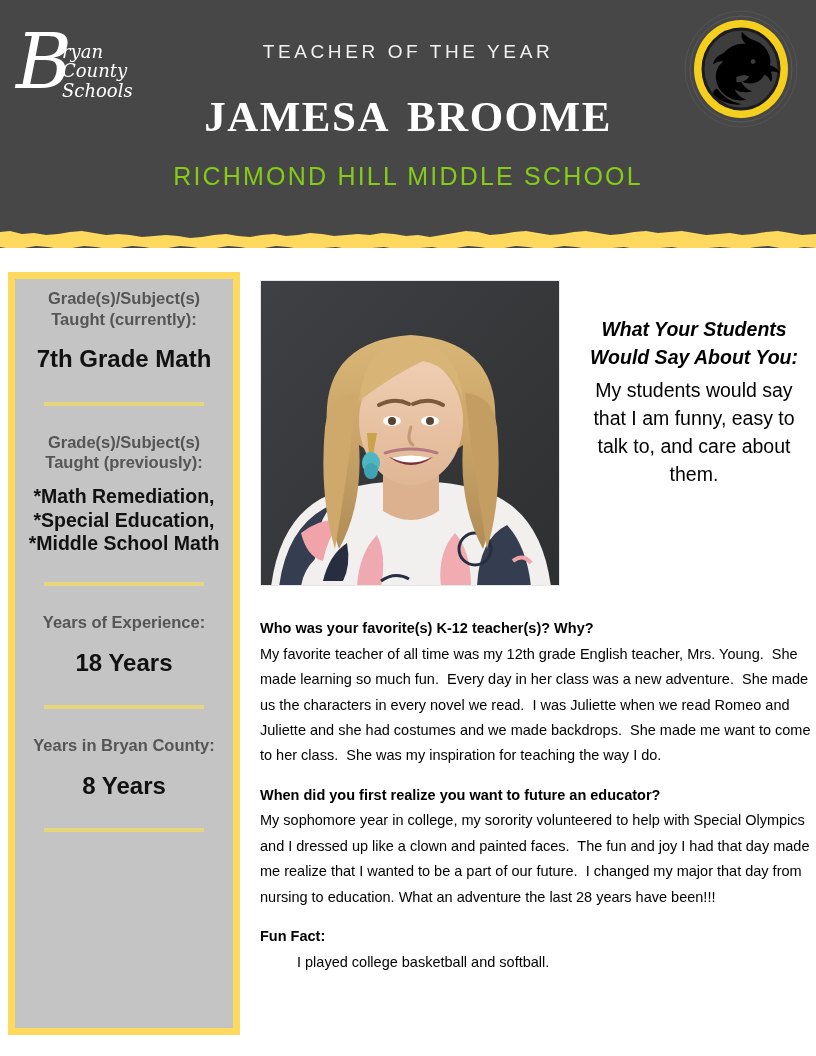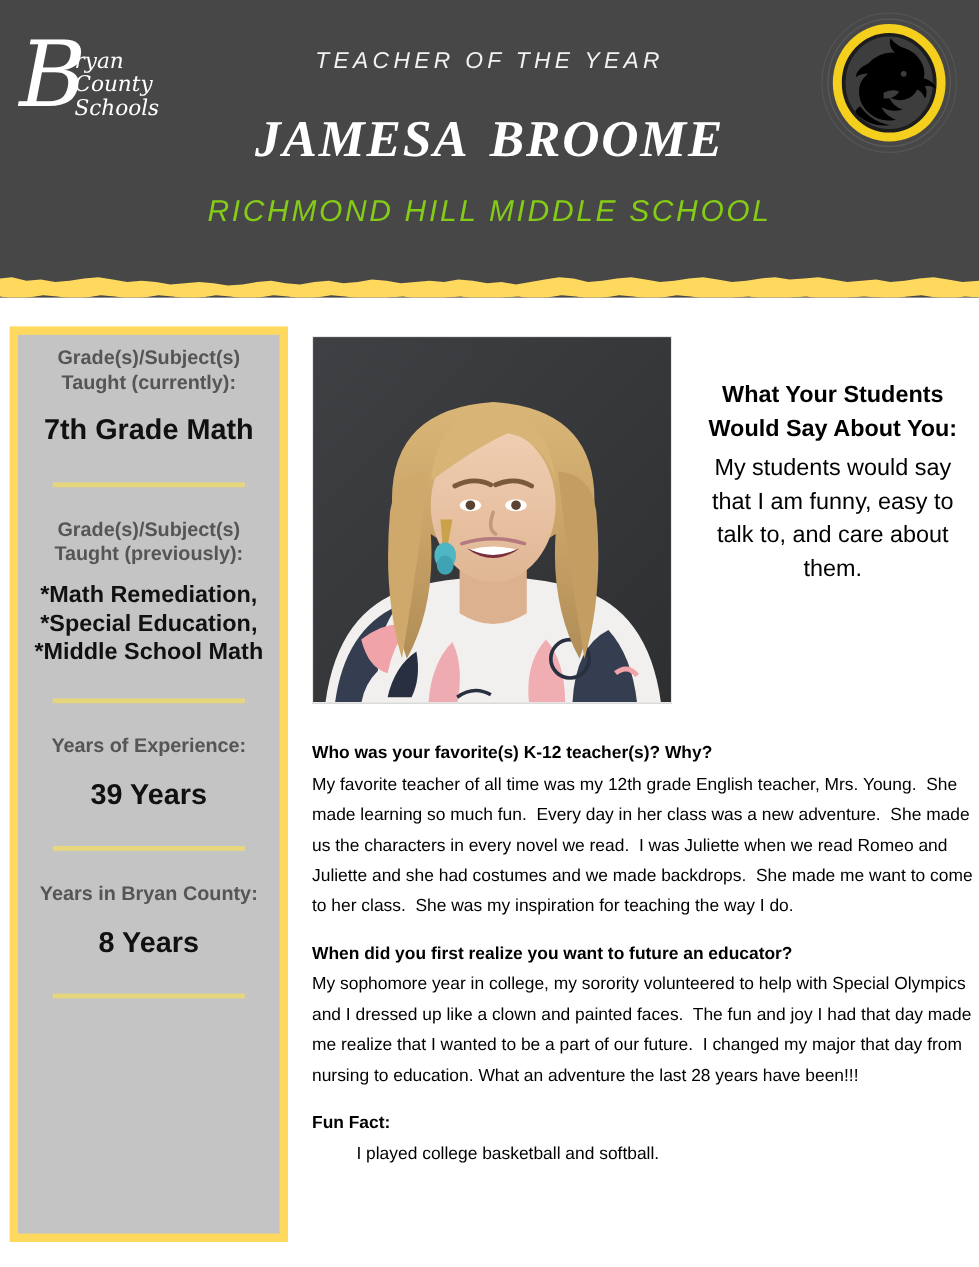--- a/index.html
+++ b/index.html
@@ -23,21 +23,20 @@
     width: 816px;
     height: 248px;
     background: #474747;
     overflow: hidden;
   }
   .header-center {
     position: absolute;
     left: 0; top: 0;
     width: 816px;
     text-align: center;
-    font-style: italic;
   }
   .eyebrow {
     margin-top: 42px;
     font-size: 19px;
     letter-spacing: 3.6px;
     color: #f2f2f2;
     font-weight: 400;
     line-height: 1;
   }
   .teacher-name {
@@ -163,20 +162,21 @@
     left: 575px; top: 316px;
     width: 238px;
     text-align: center;
   }
   .quote-head {
     font-size: 19.5px;
     font-weight: 700;
     line-height: 1.42;
     color: #000;
     margin: 0;
+    font-style: italic;
   }
   .quote-body {
     font-size: 19.5px;
     font-weight: 400;
     line-height: 1.43;
     color: #000;
     margin: 6px;
   }
 
   
@@ -253,21 +253,21 @@
 
     <div class="side-block">
       <div class="side-label">Grade(s)/Subject(s) Taught (previously):</div>
       <div class="side-value small">*Math Remediation, *Special Education, *Middle School Math</div>
     </div>
 
     <div class="side-rule"></div>
 
     <div class="side-block">
       <div class="side-label">Years of Experience:</div>
-      <div class="side-value">39 Years</div>
+      <div class="side-value">18 Years</div>
     </div>
 
     <div class="side-rule"></div>
 
     <div class="side-block">
       <div class="side-label">Years in Bryan County:</div>
       <div class="side-value">8 Years</div>
     </div>
 
     <div class="side-rule"></div>

